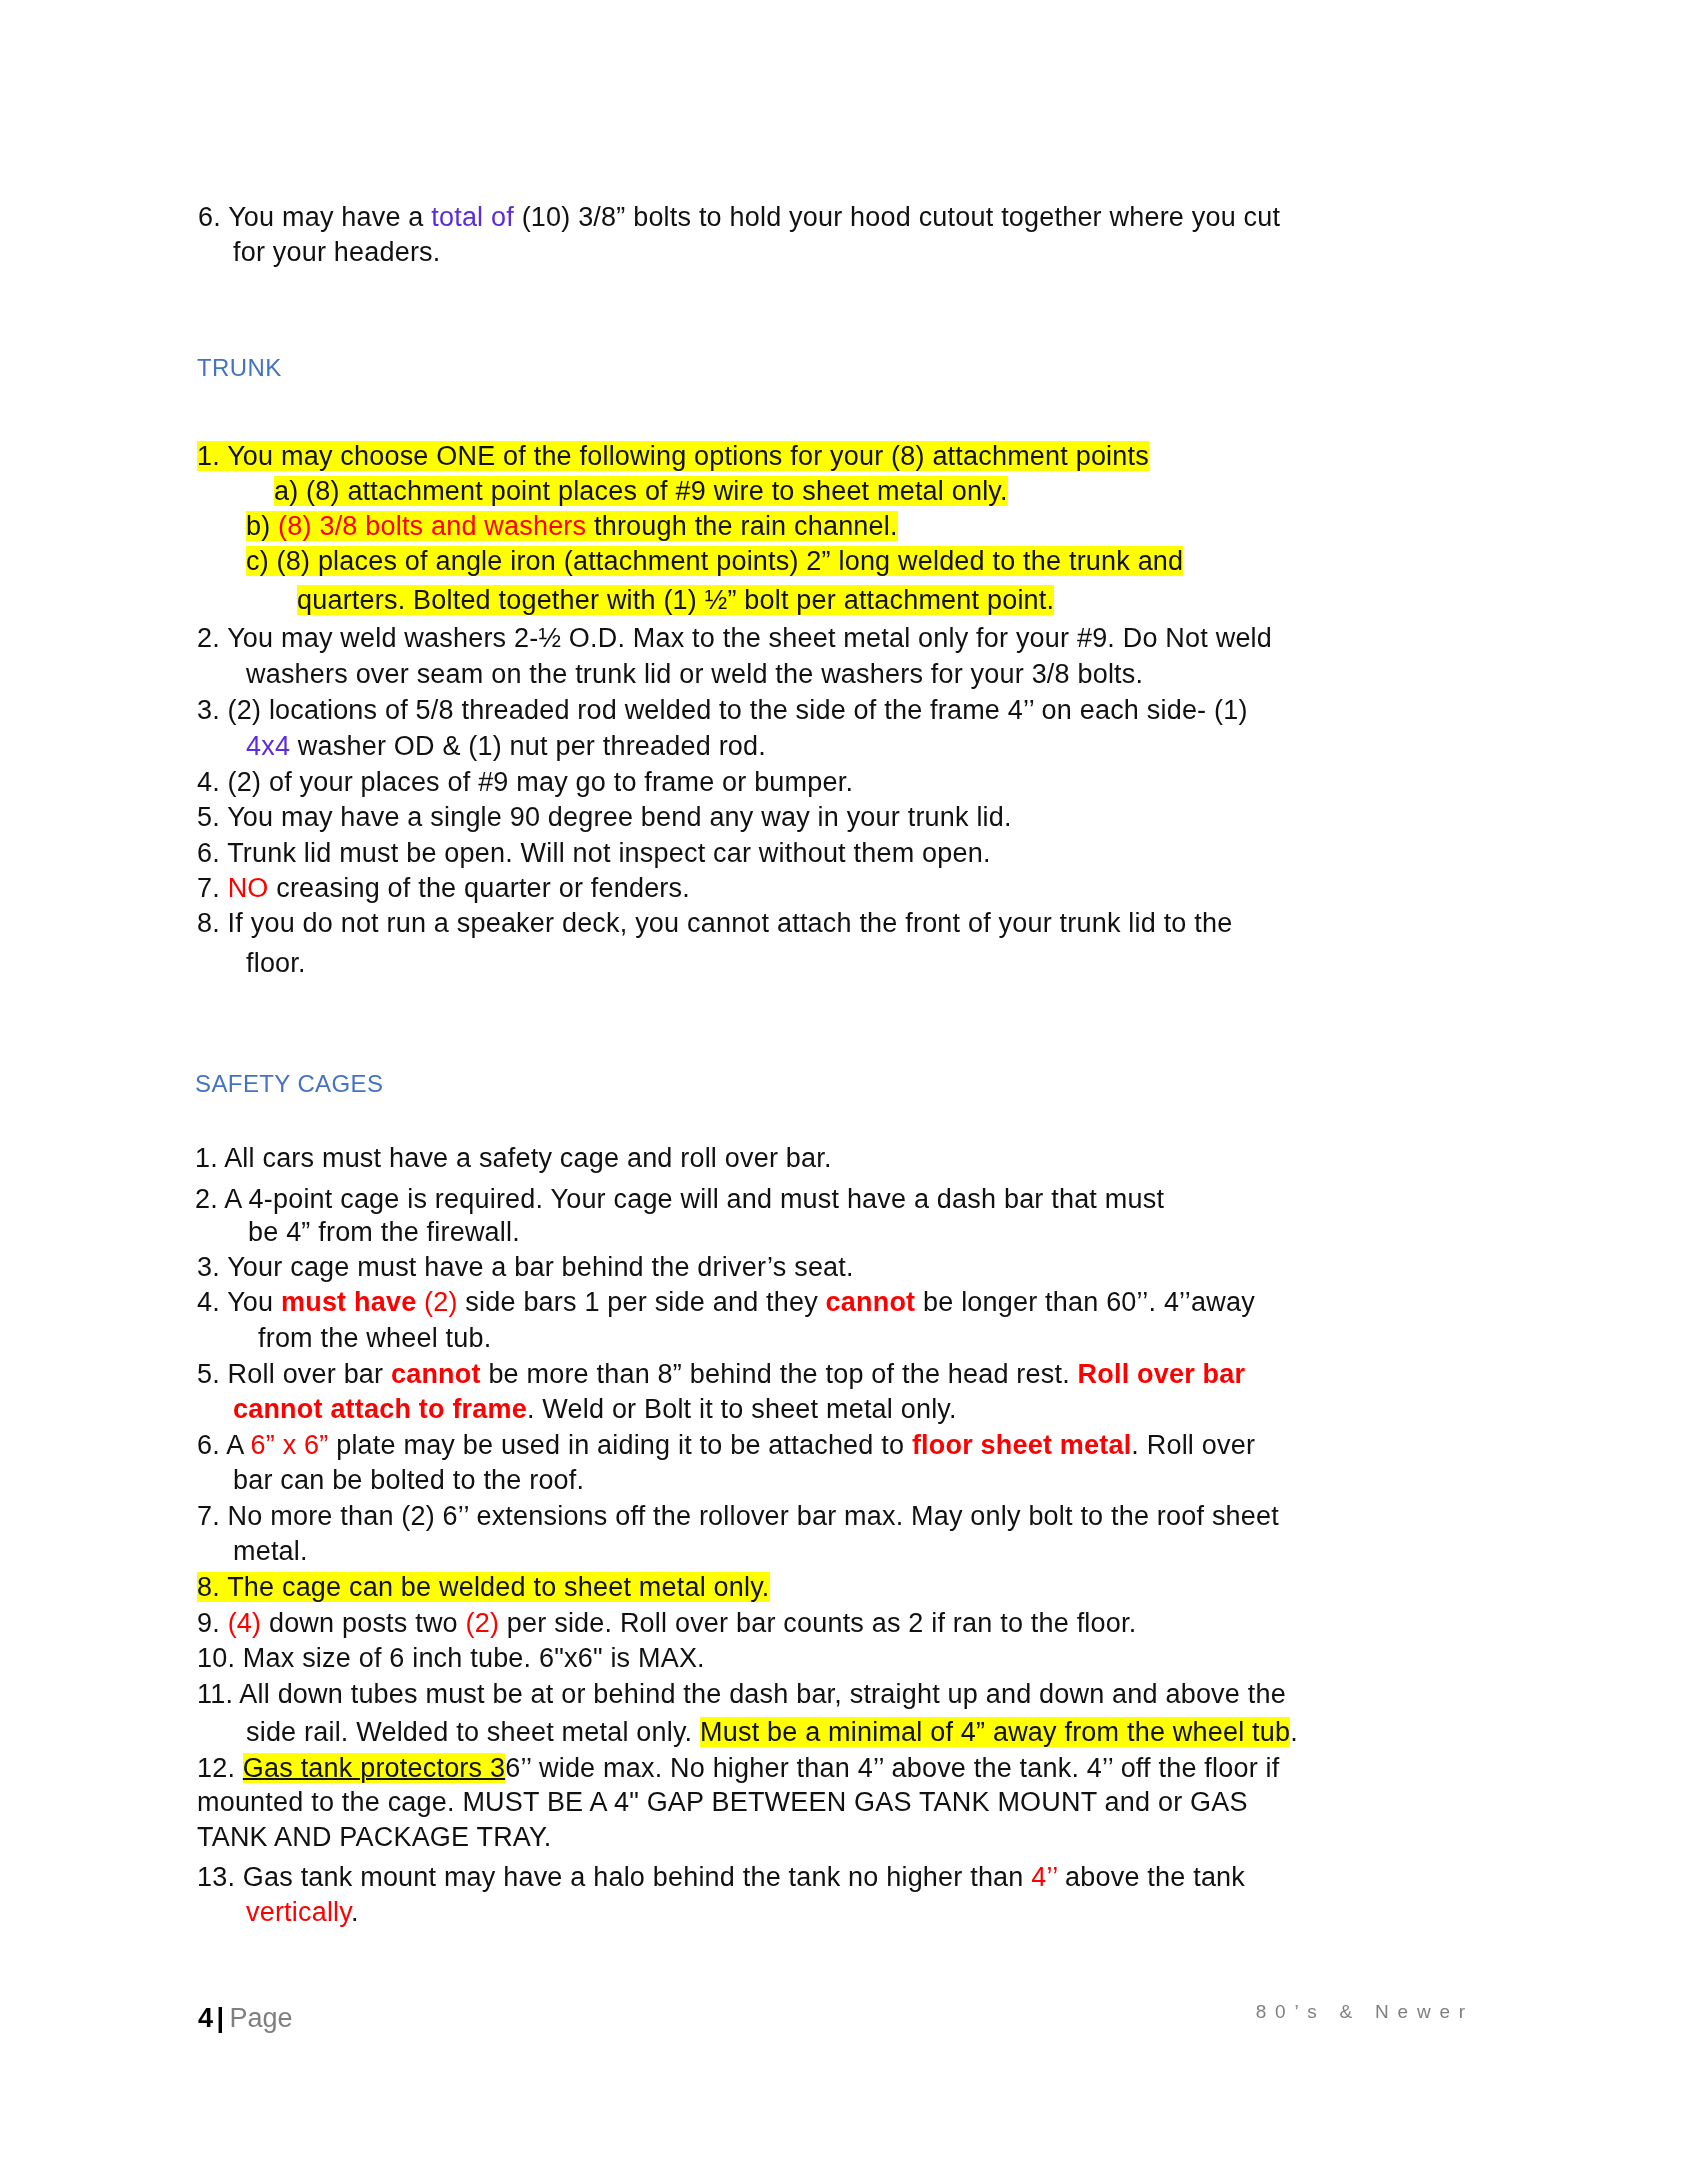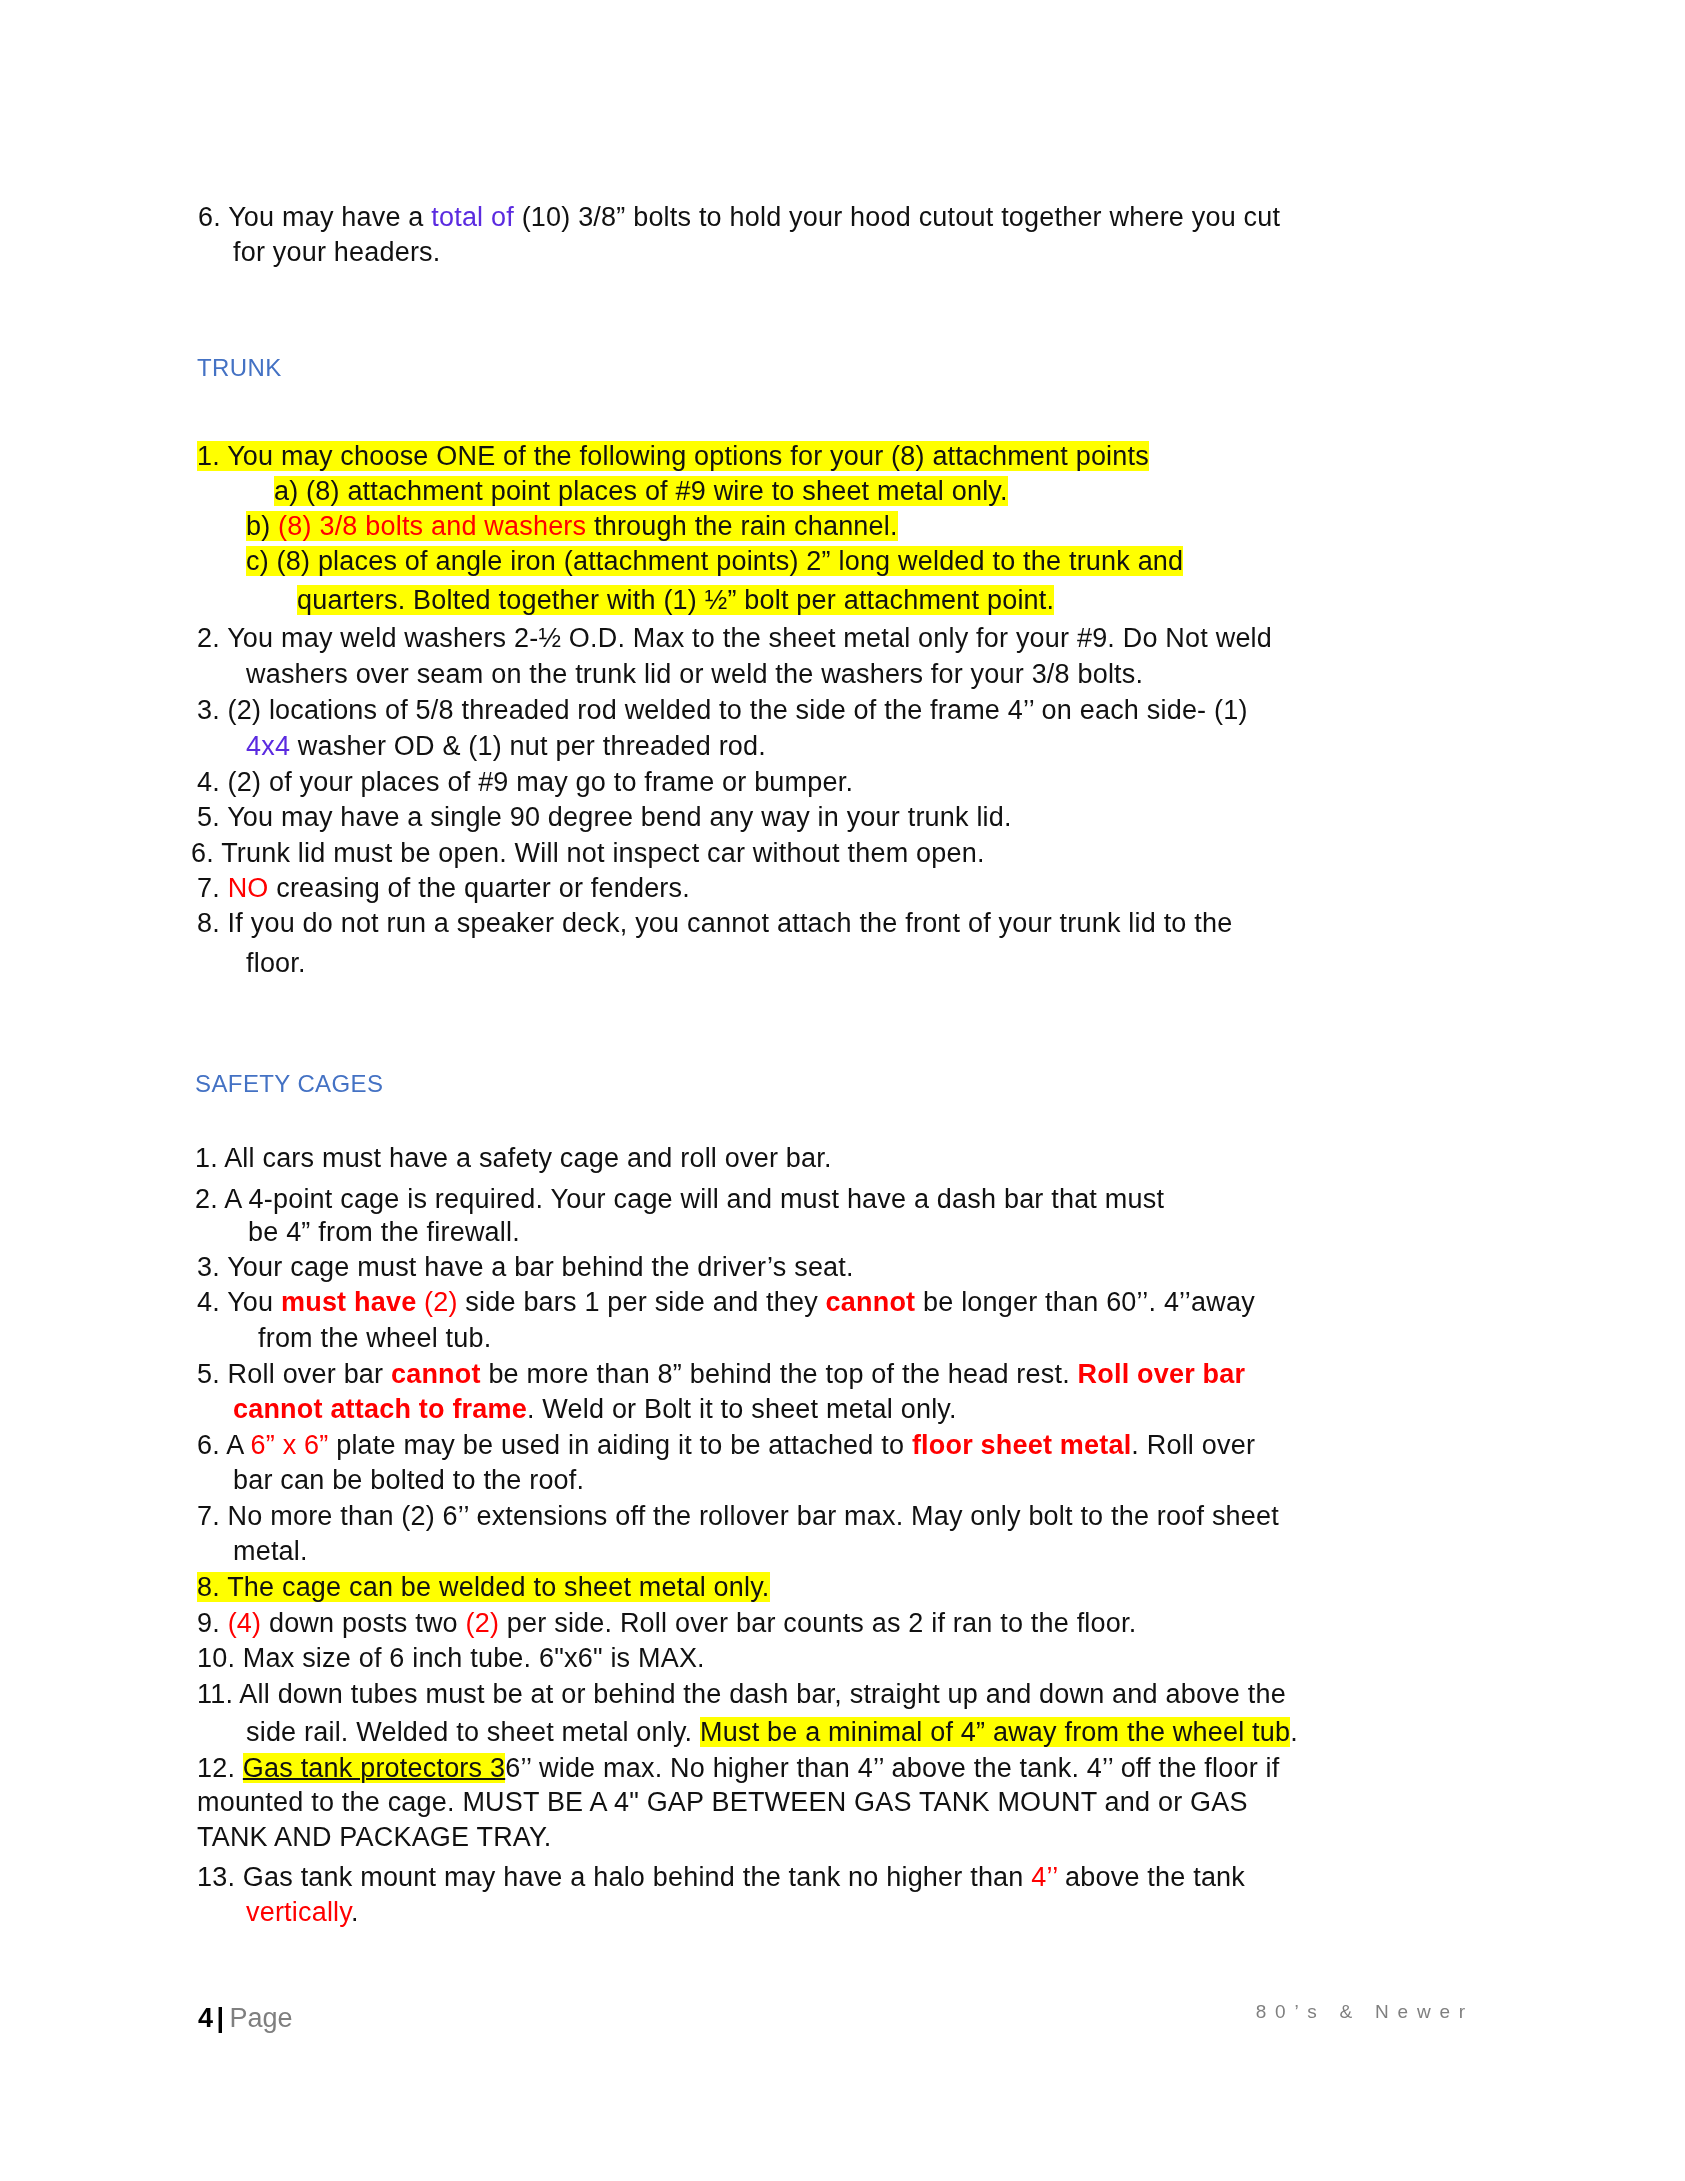--- a/index.html
+++ b/index.html
@@ -90,21 +90,21 @@
   <div class="line" style="left:197px; top:621px;">2. You may weld washers 2-½ O.D. Max to the sheet metal only for your #9. Do Not weld</div>
   <div class="line" style="left:246px; top:657px;">washers over seam on the trunk lid or weld the washers for your 3/8 bolts.</div>
 
   <div class="line" style="left:197px; top:693px;">3. (2) locations of 5/8 threaded rod welded to the side of the frame 4’’ on each side- (1)</div>
   <div class="line" style="left:246px; top:729px;">
     <span class="purple">4x4</span><span> washer OD &amp; (1) nut per threaded rod.</span>
   </div>
 
   <div class="line" style="left:197px; top:765px;">4. (2) of your places of #9 may go to frame or bumper.</div>
   <div class="line" style="left:197px; top:800px;">5. You may have a single 90 degree bend any way in your trunk lid.</div>
-  <div class="line" style="left:191px; top:836px;">6. Trunk lid must be open. Will not inspect car without them open.</div>
+  <div class="line" style="left:197px; top:836px;">6. Trunk lid must be open. Will not inspect car without them open.</div>
   <div class="line" style="left:197px; top:871px;">
     <span>7. </span><span class="red">NO</span><span> creasing of the quarter or fenders.</span>
   </div>
   <div class="line" style="left:197px; top:906px;">8. If you do not run a speaker deck, you cannot attach the front of your trunk lid to the</div>
   <div class="line" style="left:246px; top:946px;">floor.</div>
 
   <div class="heading" style="left:195px; top:1064px;">SAFETY CAGES</div>
 
   <div class="line" style="left:195px; top:1141px;">1. All cars must have a safety cage and roll over bar.</div>
 

